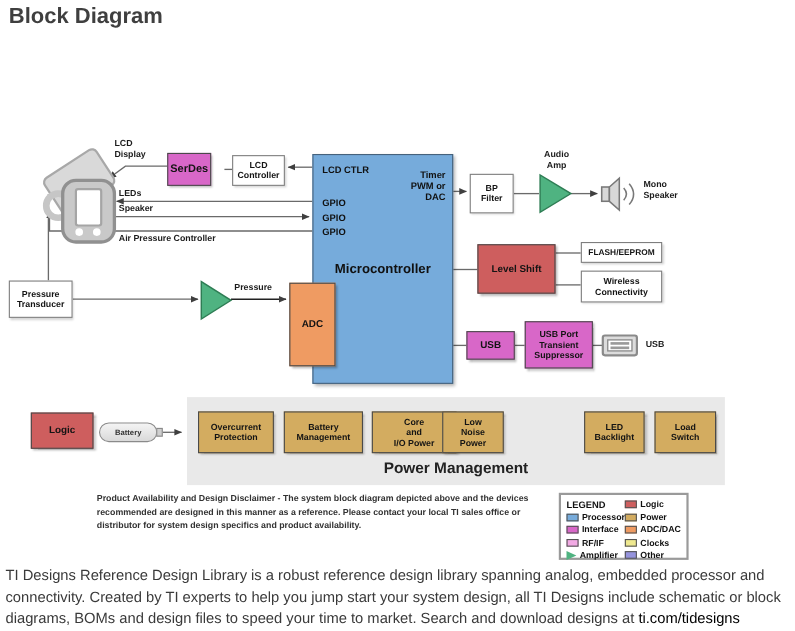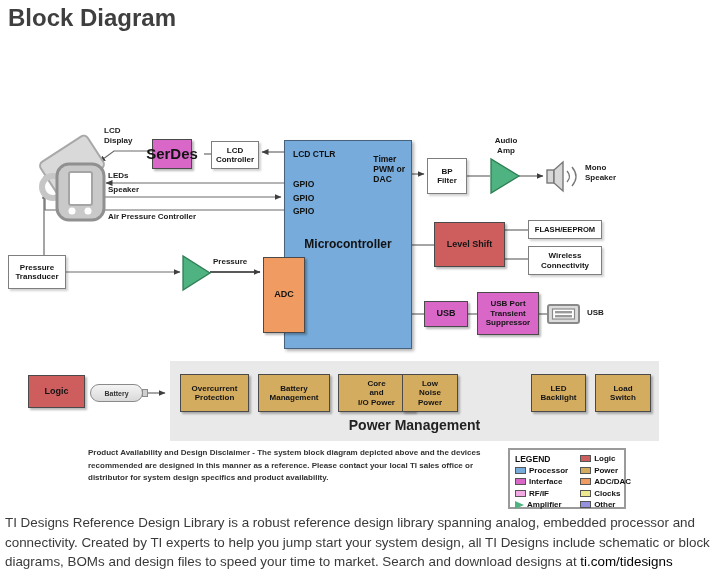--- a/index.html
+++ b/index.html
@@ -1,38 +1,38 @@
 <!DOCTYPE html>
 <html><head>
 <meta charset="utf-8">
 <style>
   * { margin:0; padding:0; box-sizing:border-box; }
   body { background:#fff; }
   .page { position:relative; width:723px; height:574px; background:#fff;
           font-family:"Liberation Sans", sans-serif; overflow:hidden; }
-  .title { position:absolute; left:8px; top:4px; font-size:24px; font-weight:bold; color:#3f3f3f; }
+  .title { position:absolute; left:8px; top:4px; font-size:20px; font-weight:bold; color:#3f3f3f; }
   svg.wires { position:absolute; left:0; top:0; z-index:1; }
   .box { position:absolute; z-index:2; display:flex; align-items:center; justify-content:center;
          text-align:center; font-weight:bold; color:#141414; font-size:8px; line-height:9.5px;
          border:1px solid #4a4a4a; box-shadow:2px 2px 2px rgba(0,0,0,.28); white-space:pre-line; }
   .white { background:#fff; border:1.4px solid #7e7e7e; box-shadow:1.5px 1.5px 2px rgba(0,0,0,.18); }
   .lbl { position:absolute; z-index:3; font-size:8px; font-weight:bold; color:#1c1c1c;
          line-height:10px; white-space:pre-line; }
   .mcu { position:absolute; z-index:2; border:1px solid #46627c; box-shadow:2px 2px 3px rgba(0,0,0,.3); }
   .mcu .in { position:absolute; font-size:8.5px; font-weight:bold; color:#111; white-space:pre-line; }
   .pm { position:absolute; z-index:1; }
   .pm-title { position:absolute; left:0; right:0; text-align:center; font-size:14px; font-weight:bold; color:#222; }
   .battery { position:absolute; z-index:2; background:linear-gradient(#f4f4f4,#d9d9d9);
              border:1.6px solid #8a8a8a; border-radius:9px; display:flex; align-items:center;
              justify-content:center; font-size:7px; font-weight:bold; color:#333; }
   .bat-nub { position:absolute; z-index:2; background:#cfcfcf; border:1px solid #8a8a8a; }
   .disclaimer { position:absolute; z-index:3; font-size:8px; font-weight:bold; color:#333;
                 line-height:12.5px; white-space:pre-line; }
   .legend { position:absolute; z-index:3; border:2px solid #9a9a9a; background:#fff;
-            padding:4px 3px 3px 5px; display:flex; gap:12px; }
+            padding:4px 3px 3px 5px; display:flex; gap:0; }
   .leg-col { display:flex; flex-direction:column; gap:2.5px; }
   .leg-row { display:flex; align-items:center; gap:3px; height:9px; }
   .leg-title { font-size:8.5px; font-weight:bold; color:#111; }
   .leg-label { font-size:8px; font-weight:bold; color:#111; }
   .sw { width:11px; height:7px; border:1px solid #555; flex:0 0 auto; }
   .sw-tri { width:0; height:0; border-left:9px solid #4FB381; border-top:4.5px solid transparent;
             border-bottom:4.5px solid transparent; border-right:none; background:none !important; }
   .footer { position:absolute; left:5px; top:513px; width:716px; z-index:3;
             font-size:13.4px; color:#3a3a3a; line-height:19.5px; }
   .footer a { color:#000000; text-decoration:none; }
@@ -98,27 +98,27 @@
       <rect x="552.5" y="309" width="22" height="10" fill="#FFFFFF" stroke="#8a8a8a" stroke-width="1.2"></rect>
       <rect x="555" y="311" width="17" height="2.4" fill="#9a9a9a"></rect>
       <rect x="555" y="315" width="17" height="2.4" fill="#9a9a9a"></rect>
     </g>
   </svg>
 
   <div class="pm" style="left: 170px; top: 361px; width: 489px; height: 80px; background-color: rgb(233, 233, 233);">
     <div class="pm-title" style="top:56px;">Power Management</div>
   </div>
 
-  <div class="box" style="left: 152px; top: 139px; width: 40px; height: 30px; font-size: 15px; background-color: rgb(216, 103, 200);">SerDes</div>
+  <div class="box" style="left: 152px; top: 139px; width: 40px; height: 30px; font-size: 10px; background-color: rgb(216, 103, 200);">SerDes</div>
   <div class="box white" style="left:211px; top:141px; width:48px; height:28px;">LCD
 Controller</div>
 
   <div class="mcu" style="left: 284px; top: 140px; width: 128px; height: 209px; background-color: rgb(118, 171, 219);">
     <div class="in" style="left:8px; top:8px;">LCD CTLR</div>
-    <div class="in" style="right:6px; top:13px; line-height:10px;">Timer
+    <div class="in" style="right:6px; top:13px; text-align:right; line-height:10px;">Timer
 PWM or
 DAC</div>
     <div class="in" style="left:8px; top:38px;">GPIO</div>
     <div class="in" style="left:8px; top:52px;">GPIO</div>
     <div class="in" style="left:8px; top:65px;">GPIO</div>
     <div class="in" style="left:0; right:0; top:96px; text-align:center; font-size:12px;">Microcontroller</div>
   </div>
 
   <div class="box" style="left: 263px; top: 257px; width: 42px; height: 76px; font-size: 9px; z-index: 3; background-color: rgb(239, 155, 98);">ADC</div>
 

